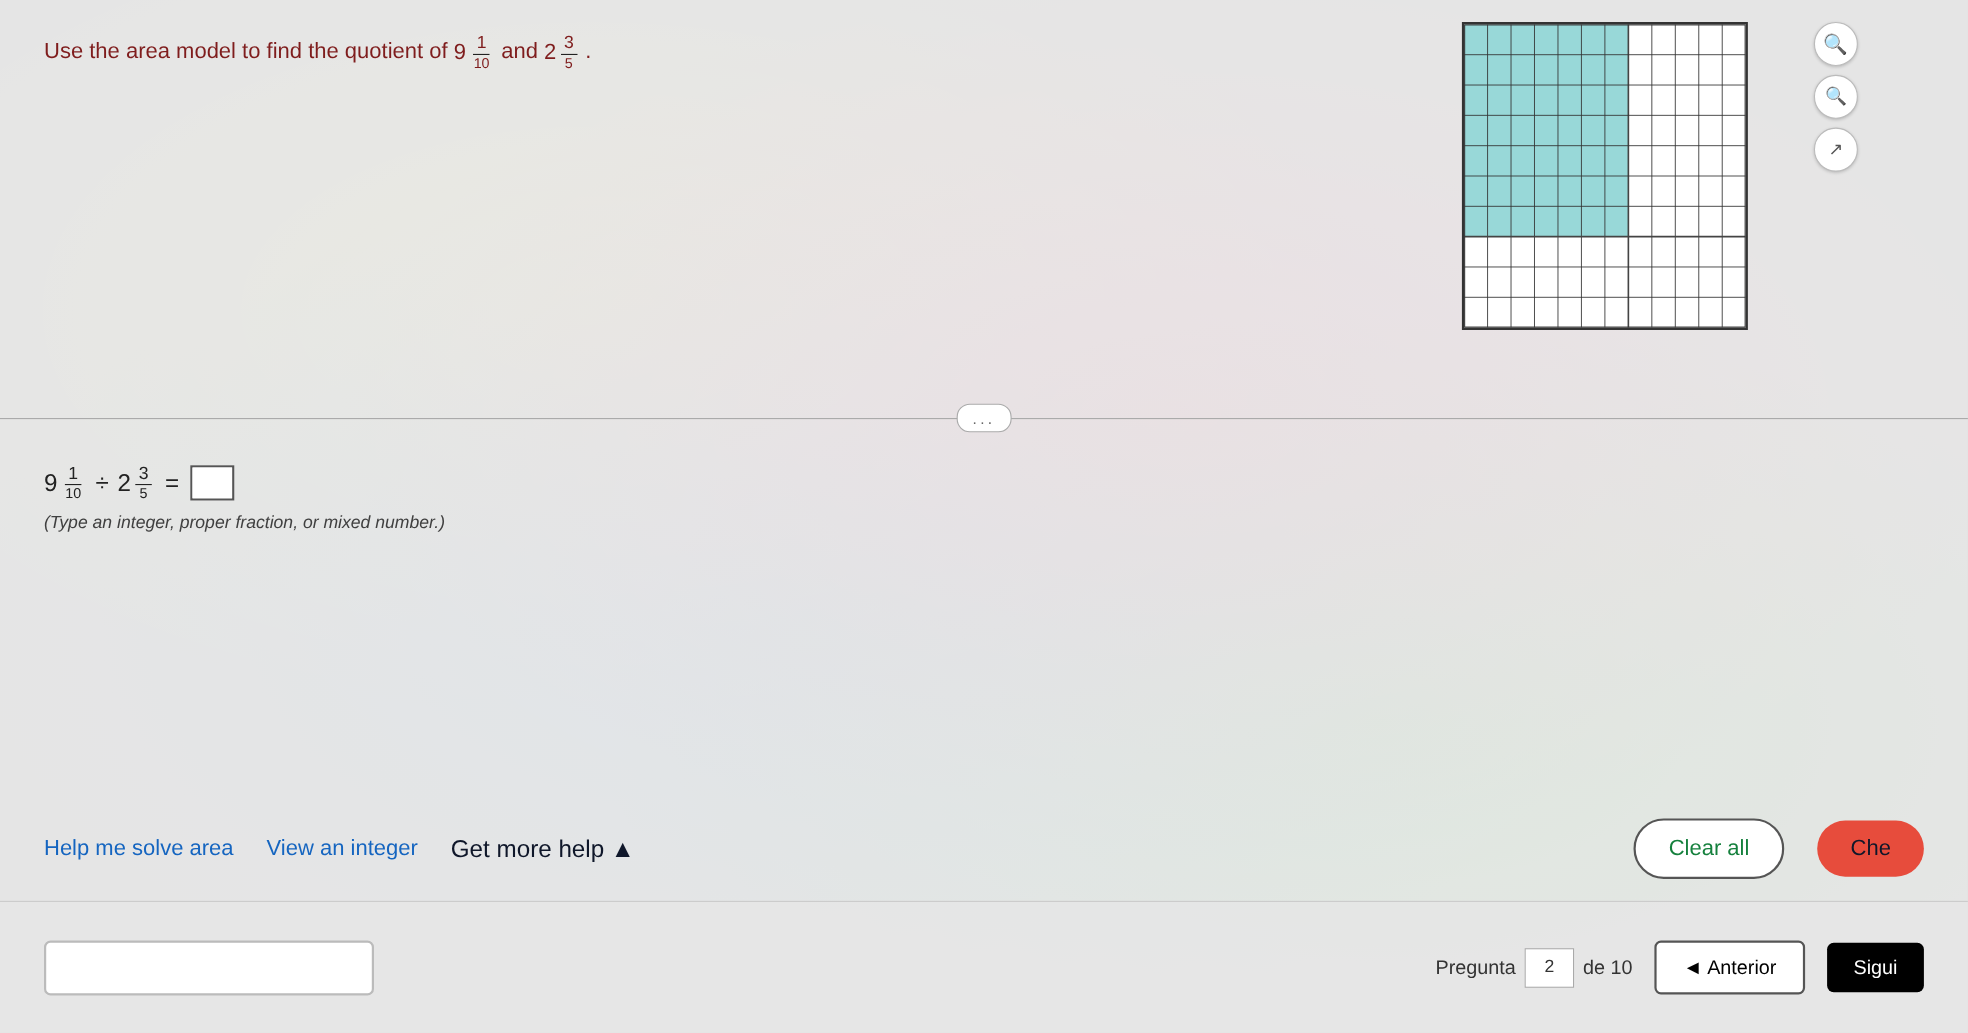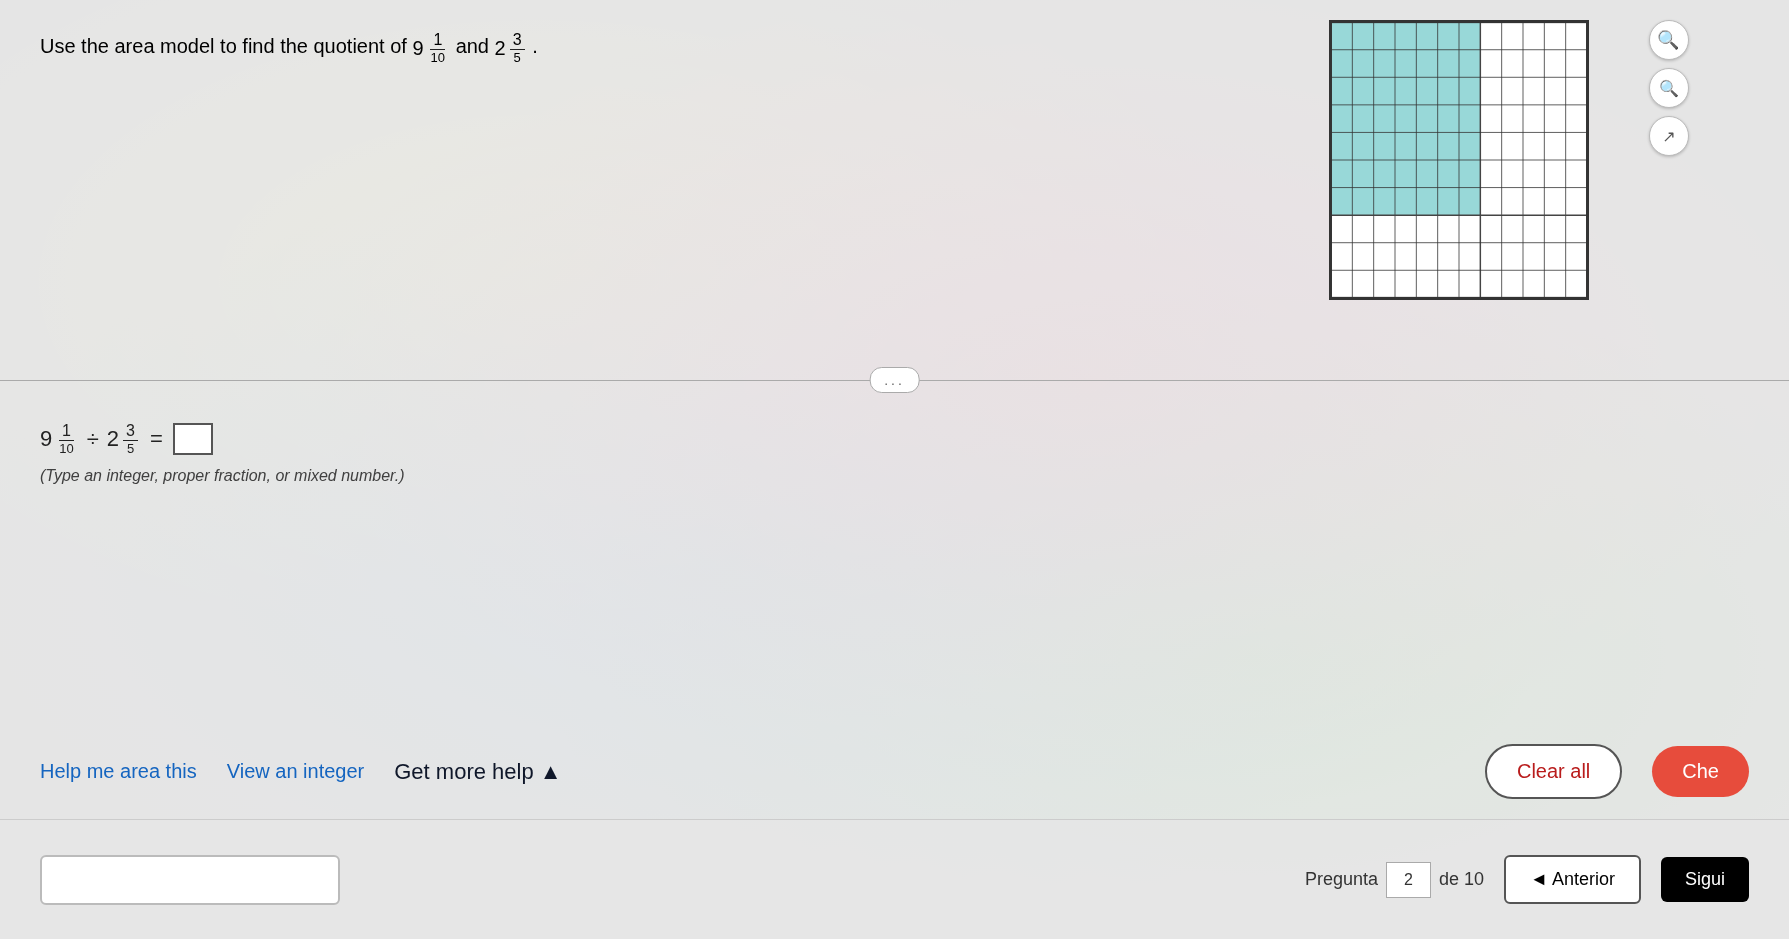--- a/index.html
+++ b/index.html
@@ -33,21 +33,21 @@
 
     
     .top-section {
       position: relative;
       padding: 30px 40px 20px 40px;
       min-height: 380px;
     }
 
     .problem-text {
       font-size: 20px;
-      color: #000000;
+      color: #7f1d1d;
       margin-bottom: 20px;
       line-height: 1.4;
     }
 
     .fraction {
       display: inline-flex;
       flex-direction: column;
       align-items: center;
       vertical-align: middle;
       margin: 0 2px;
@@ -206,32 +206,32 @@
     }
 
     .clear-all-btn {
       margin-left: auto;
       padding: 14px 30px;
       border: 2px solid #555;
       border-radius: 30px;
       background: white;
       font-size: 20px;
       cursor: pointer;
-      color: #b91c1c;
+      color: #15803d;
       font-weight: 400;
     }
 
     .check-btn {
       padding: 14px 30px;
       border-radius: 30px;
       background: #e74c3c;
       border: none;
       font-size: 20px;
       cursor: pointer;
-      color: #ffffff;
+      color: #0f172a;
       font-weight: 500;
     }
 
     
     .footer-nav {
       position: absolute;
       bottom: 0;
       left: 0;
       right: 0;
       height: 120px;
@@ -400,21 +400,21 @@
       <div class="answer-box">
         <input type="text" style="width: 100%; height: 100%; border: none; outline: none; font-size: 18px; text-align: center;">
       </div>
     </div>
 
     <div class="hint-text">(Type an integer, proper fraction, or mixed number.)</div>
 
   </div>
 
   <div class="action-bar">
-    <button class="link-btn">Help me area this</button>
+    <button class="link-btn">Help me solve area</button>
     <button class="link-btn">View an integer</button>
     <button class="get-more-help-btn">
       <span>Get more help</span>
       <span>▲</span>
     </button>
     <button class="clear-all-btn">Clear all</button>
     <button class="check-btn">Che</button>
   </div>
 
   <div class="footer-nav">

